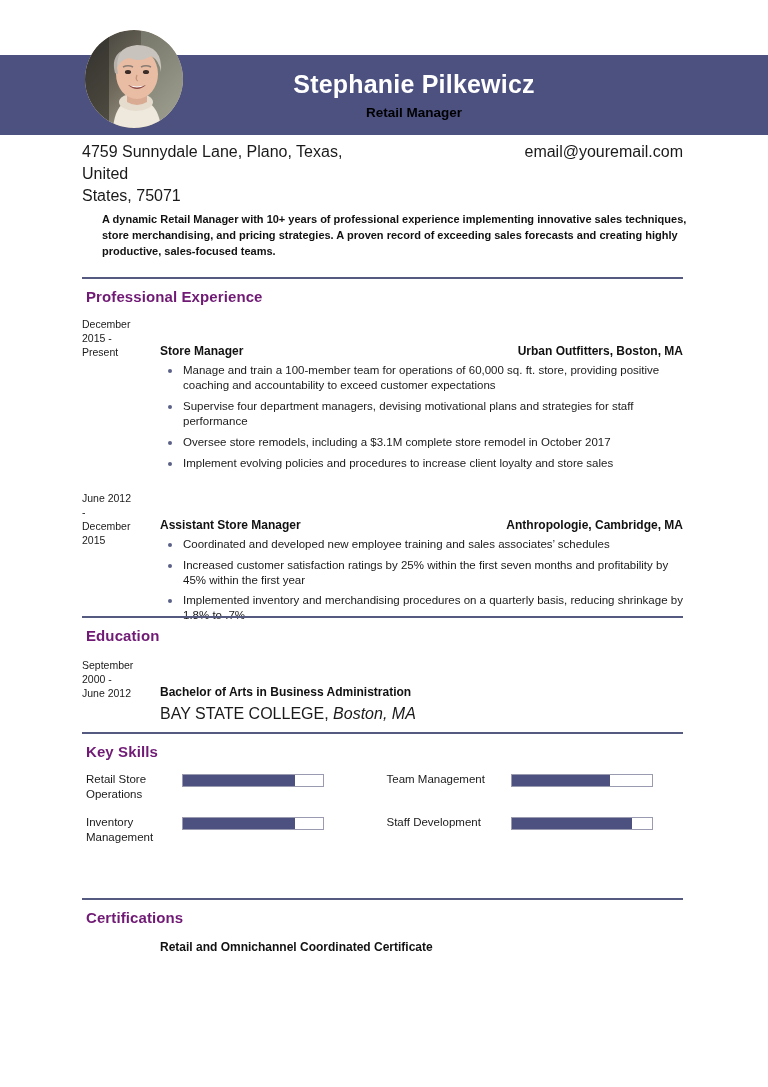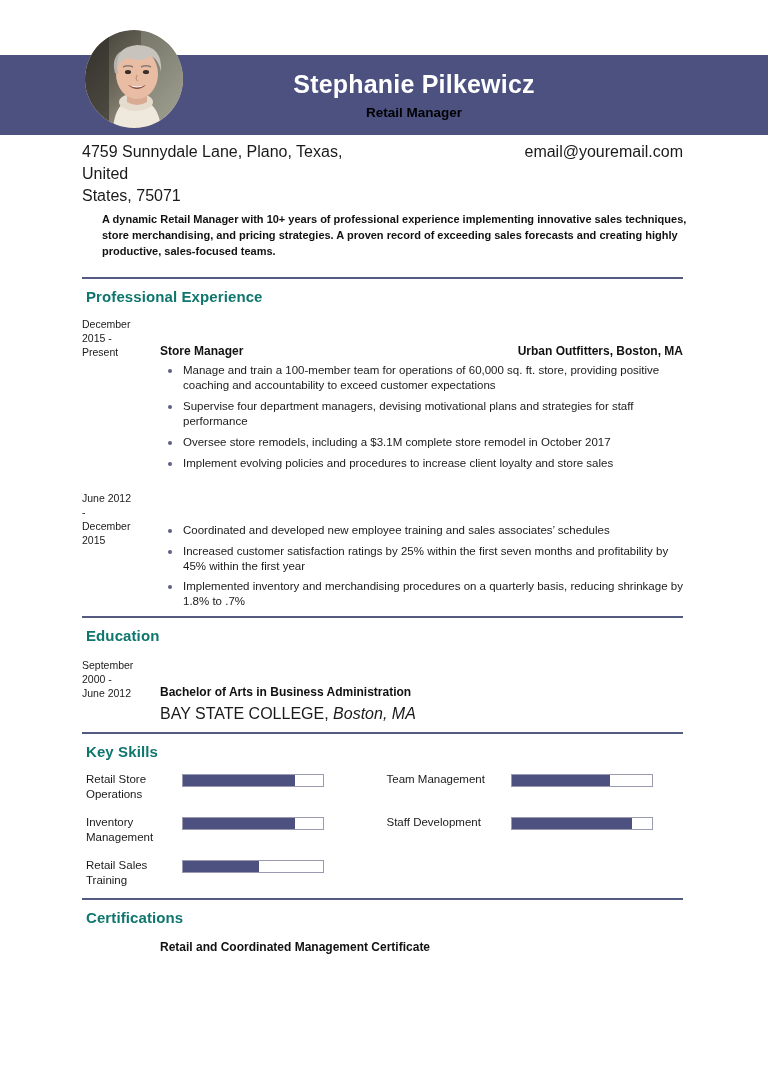--- a/index.html
+++ b/index.html
@@ -109,21 +109,21 @@
     left: 82px;
     width: 601px;
   }
   .rule {
     width: 601px;
     height: 2px;
     background: #555b80;
     margin: 0;
   }
   .section-title {
-    color: #0f766e;
+    color: #701a75;
     font-size: 15px;
     font-weight: bold;
     margin: 9px 0 0 4px;
     letter-spacing: 0.1px;
   }
 
   
   .entry {
     display: flex;
     margin-top: 11px;
@@ -324,20 +324,24 @@
     </div>
 
     <div class="entry" style="margin-top:13px;">
       <div class="entry-date">
         <div>June 2012</div>
         <div>-</div>
         <div>December</div>
         <div>2015</div>
       </div>
       <div class="entry-body">
+        <div class="entry-head">
+          <span class="entry-role">Assistant Store Manager</span>
+          <span class="entry-company">Anthropologie, Cambridge, MA</span>
+        </div>
         <ul class="bullets">
           <li>Coordinated and developed new employee training and sales associates’ schedules</li>
           <li>Increased customer satisfaction ratings by 25% within the first seven months and profitability by 45% within the first year</li>
           <li>Implemented inventory and merchandising procedures on a quarterly basis, reducing shrinkage by 1.8% to .7%</li>
         </ul>
       </div>
     </div>
   </div>
 
   <div class="section" style="top:616px;">
@@ -381,32 +385,26 @@
         <div class="skill-bar">
           <div class="skill-fill" style="width: 80%;"></div>
         </div>
       </div>
       <div class="skill col-right">
         <div class="skill-label">Staff Development</div>
         <div class="skill-bar">
           <div class="skill-fill" style="width: 86%;"></div>
         </div>
       </div>
-      <div class="skill">
-        <div class="skill-label">Retail Sales Training</div>
-        <div class="skill-bar">
-          <div class="skill-fill" style="width: 54%;"></div>
-        </div>
-      </div>
     </div>
   </div>
 
   <div class="section" style="top:898px;">
     <div class="rule"></div>
     <div class="section-title">Certifications</div>
 
     <div class="cert-row">
       <div class="cert-spacer"></div>
-      <div class="cert-name">Retail and Coordinated Management Certificate</div>
+      <div class="cert-name">Retail and Omnichannel Coordinated Certificate</div>
     </div>
   </div>
 
 </div>
 
 </body></html>

